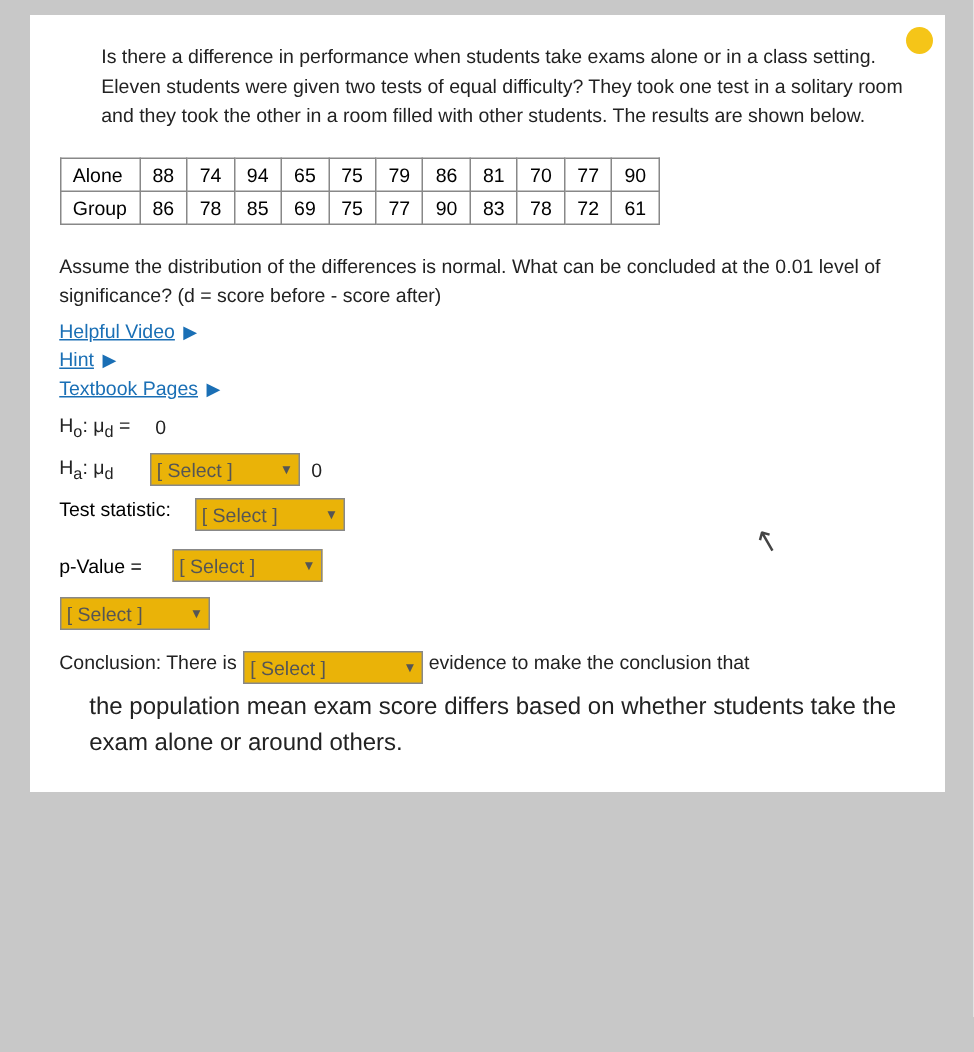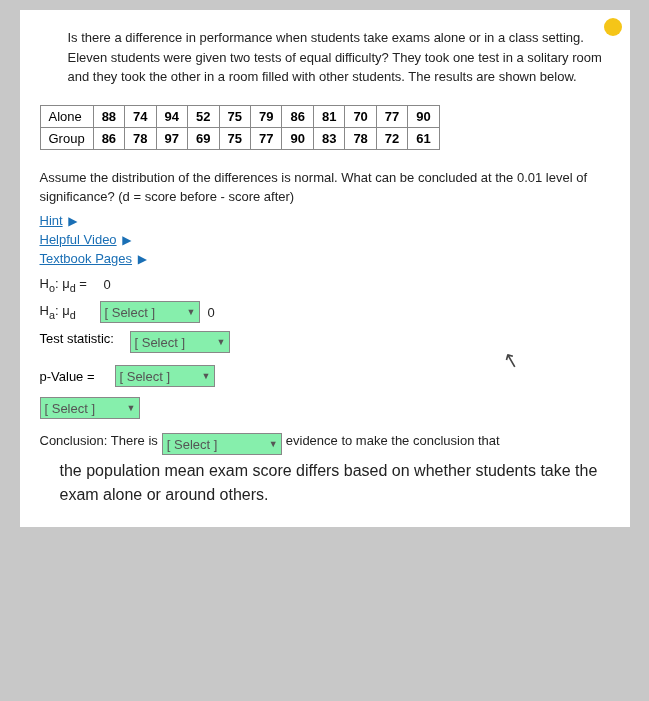--- a/index.html
+++ b/index.html
@@ -30,21 +30,20 @@
     .score-table {
       border-collapse: collapse;
       margin-bottom: 18px;
       font-size: 13px;
     }
     .score-table td {
       border: 1px solid #888;
       padding: 3px 8px;
       min-width: 28px;
       text-align: left;
-      font-weight: bold;
     }
     .score-table td:first-child {
       font-weight: normal;
       min-width: 46px;
     }
     .assume-text {
       font-size: 13px;
       line-height: 1.5;
       color: #222;
       margin-bottom: 6px;
@@ -73,21 +72,21 @@
       margin-bottom: 8px;
       font-size: 13px;
       color: #222;
     }
     .hypothesis-label {
       min-width: 60px;
       font-size: 13px;
     }
     .select-dropdown {
       border: 1px solid #888;
-      background: #86efac;
+      background: #eab308;
       font-size: 13px;
       padding: 2px 4px;
       height: 22px;
       color: #555;
       min-width: 100px;
       appearance: none;
       -webkit-appearance: none;
       cursor: pointer;
       position: relative;
     }
@@ -189,54 +188,54 @@
 
   <p class="intro-text">Is there a difference in performance when students take exams alone or in a class setting. Eleven students were given two tests of equal difficulty? They took one test in a solitary room and they took the other in a room filled with other students. The results are shown below.</p>
 
   <table class="score-table">
     <tbody>
       <tr>
         <td>Alone</td>
         <td>88</td>
         <td>74</td>
         <td>94</td>
-        <td>52</td>
+        <td>65</td>
         <td>75</td>
         <td>79</td>
         <td>86</td>
         <td>81</td>
         <td>70</td>
         <td>77</td>
         <td>90</td>
       </tr>
       <tr>
         <td>Group</td>
         <td>86</td>
         <td>78</td>
-        <td>97</td>
+        <td>85</td>
         <td>69</td>
         <td>75</td>
         <td>77</td>
         <td>90</td>
         <td>83</td>
         <td>78</td>
         <td>72</td>
         <td>61</td>
       </tr>
     </tbody>
   </table>
 
   <p class="assume-text">Assume the distribution of the differences is normal. What can be concluded at the 0.01 level of significance? (d = score before - score after)</p>
 
   <div class="link-row">
-    <span class="link-text">Hint</span>
+    <span class="link-text">Helpful Video</span>
     <span class="link-icon">▶</span>
   </div>
   <div class="link-row">
-    <span class="link-text">Helpful Video</span>
+    <span class="link-text">Hint</span>
     <span class="link-icon">▶</span>
   </div>
   <div class="link-row">
     <span class="link-text">Textbook Pages</span>
     <span class="link-icon">▶</span>
   </div>
 
   <div class="hypothesis-section">
 
     <div class="hypothesis-row">

